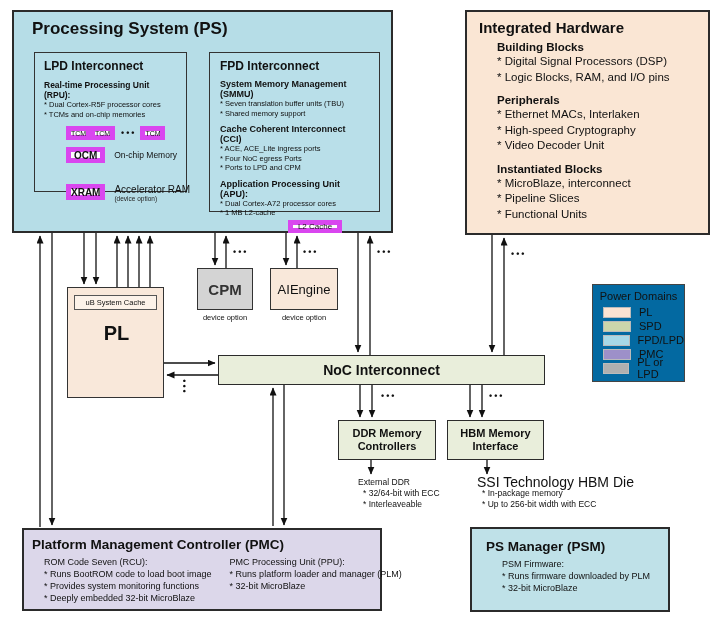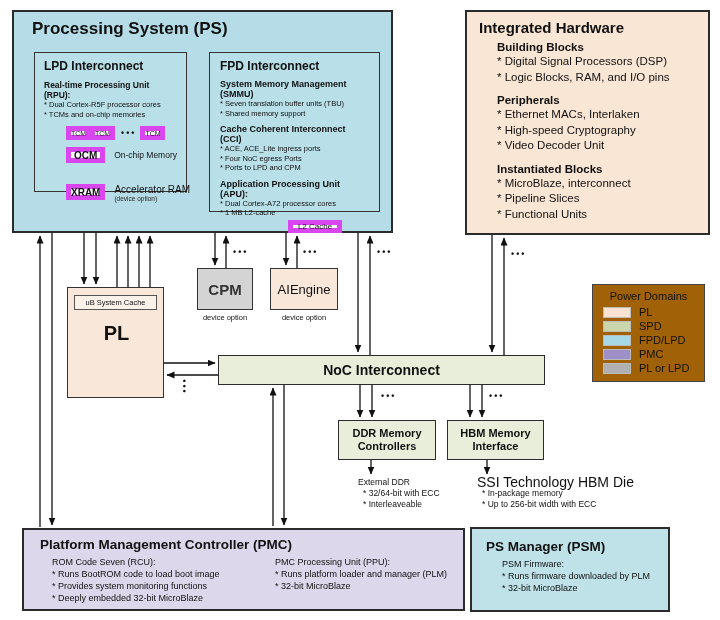--- a/index.html
+++ b/index.html
@@ -128,21 +128,21 @@
     <div style="font-size:8.5px;line-height:11px;">External DDR</div>
     <div style="font-size:8.5px;line-height:11px;margin-left:5px;white-space:nowrap;">* 32/64-bit with ECC</div>
     <div style="font-size:8.5px;line-height:11px;margin-left:5px;white-space:nowrap;">* Interleaveable</div>
   </div>
   <div class="abs" style="left:477px;top:477px;">
     <div style="font-size:14px;line-height:11px;white-space:nowrap;">SSI Technology HBM Die</div>
     <div style="font-size:8.5px;line-height:11px;margin-left:5px;white-space:nowrap;">* In-package memory</div>
     <div style="font-size:8.5px;line-height:11px;margin-left:5px;white-space:nowrap;">* Up to 256-bit width with ECC</div>
   </div>
 
-  <div class="box" style="left:592px;top:284px;width:113px;height:98px;background:#a16207;border:1.5px solid #444;">
+  <div class="box" style="left:592px;top:284px;width:93px;height:98px;background:#0369a1;border:1.5px solid #444;">
     <div style="text-align:center;font-size:11px;margin-top:5px;">Power Domains</div>
     <div style="margin-top:3px;">
       <div class="legend-row">
         <div class="swatch" style="background: rgb(251, 227, 210);"></div>
         <span style="font-size:11px;">PL</span>
       </div>
       <div class="legend-row">
         <div class="swatch" style="background: rgb(204, 214, 171);"></div>
         <span style="font-size:11px;">SPD</span>
       </div>
@@ -154,21 +154,21 @@
         <div class="swatch" style="background: rgb(157, 144, 201);"></div>
         <span style="font-size:11px;">PMC</span>
       </div>
       <div class="legend-row">
         <div class="swatch" style="background: rgb(176, 176, 176);"></div>
         <span style="font-size:11px;">PL or LPD</span>
       </div>
     </div>
   </div>
 
-  <div class="box purple" style="left:22px;top:528px;width:443px;height:83px;padding:7px 16px;">
+  <div class="box purple" style="left:22px;top:528px;width:360px;height:83px;padding:7px 8px;">
     <div class="t-md" style="font-size:13.5px;">Platform Management Controller (PMC)</div>
     <div style="display:flex;margin-top:4px;">
       <div style="width:228px;margin-left:12px;">
         <div class="b9">ROM Code Seven (RCU):</div>
         <div class="b9">* Runs BootROM code to load boot image</div>
         <div class="b9">* Provides system monitoring functions</div>
         <div class="b9">* Deeply embedded 32-bit MicroBlaze</div>
       </div>
       <div style="margin-left:18px;">
         <div class="b9">PMC Processing Unit (PPU):</div>

